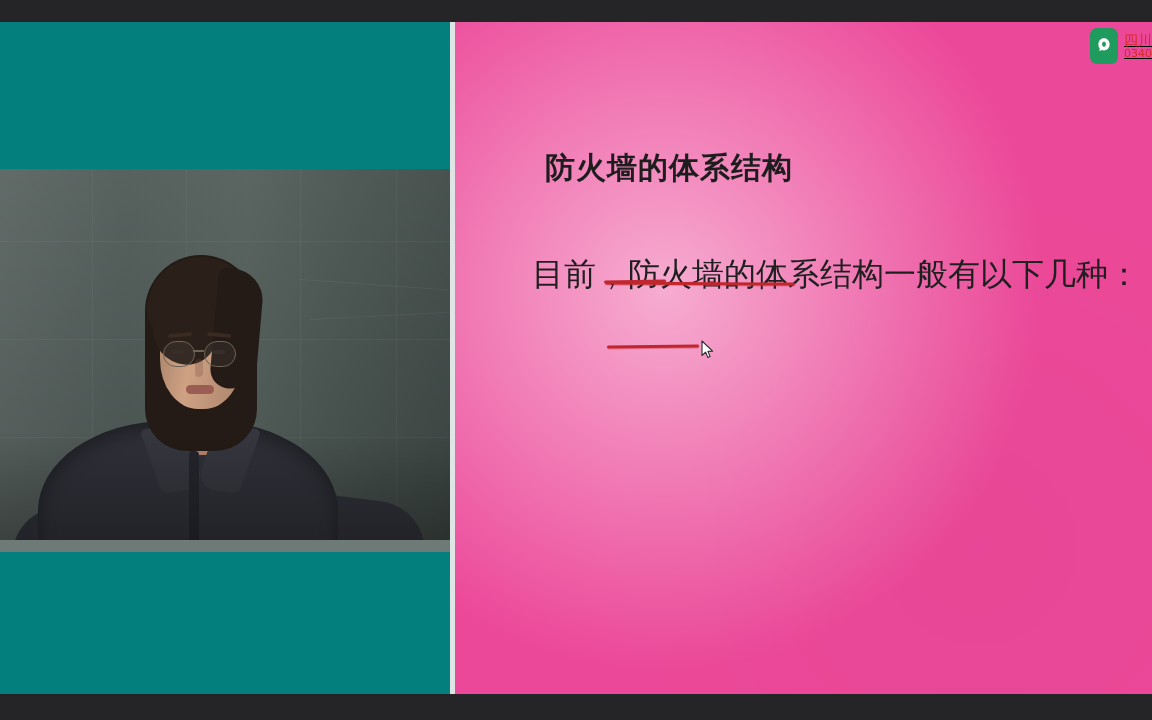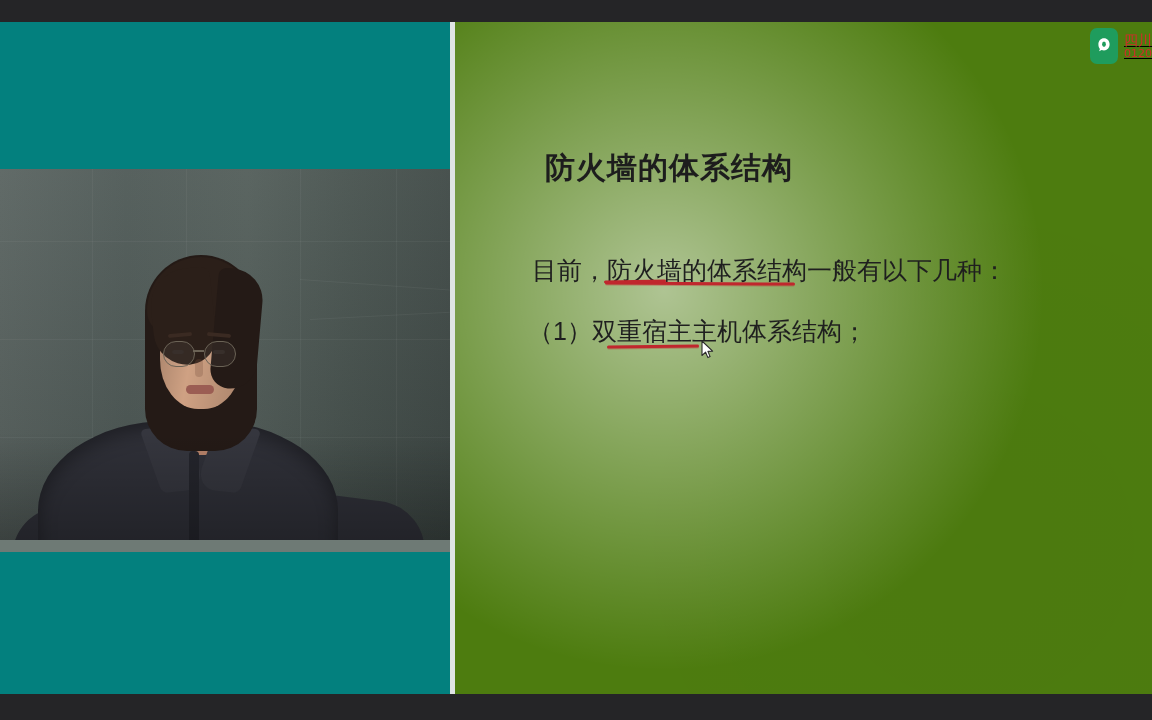--- a/index.html
+++ b/index.html
@@ -223,21 +223,21 @@
     left: 0; bottom: 0;
     width: 450px; height: 12px;
     background: #6e7a75;
   }
 
   
   .slide {
     position: absolute;
     left: 455px; top: 22px;
     width: 697px; height: 672px;
-    background: #4d7c0f;
+    background: #ec4899;
   }
   .slide-texture {
     position: absolute;
     inset: 0;
     background:
       radial-gradient(circle at 30% 40%, rgba(255,255,255,0.55) 0%, rgba(255,255,255,0) 60%),
       radial-gradient(circle at 75% 78%, rgba(0,0,0,0.018) 0%, rgba(0,0,0,0) 55%);
     pointer-events: none;
   }
 
@@ -252,22 +252,22 @@
     white-space: nowrap;
   }
 
   .body-block {
     position: absolute;
     left: 77px; top: 236px;
     width: 560px;
   }
   .body-line {
     position: relative;
-    font-family: Liberation Sans, sans-serif;
-    font-size: 25px;
+    font-family: Liberation Serif, serif;
+    font-size: 32px;
     color: #1f1f1f;
     line-height: 1;
     white-space: nowrap;
   }
   .line-1 { margin-left: 0px;  margin-bottom: 36px; }
   .line-2 { margin-left: -4px; margin-bottom: 36px; }
   .line-3 { margin-left: -4px; margin-bottom: 36px; }
   .line-4 { margin-left: -4px; }
 
   
@@ -394,38 +394,37 @@
     <div class="desk"></div>
   </div>
 
   <div class="slide">
     <div class="slide-texture"></div>
 
     <div class="slide-title">防火墙的体系结构</div>
 
     <div class="body-block">
       <div class="body-line line-1">目前，防火墙的体系结构一般有以下几种：</div>
-      <div class="body-line line-2">（1）双重宿主主机体系结构；</div>
     </div>
   </div>
 
   <div class="ink ink-1"></div>
   <div class="ink ink-1b"></div>
   <div class="ink ink-2"></div>
 
   <div class="watermark">
     <div class="wm-logo">
       <svg width="16" height="20" viewBox="0 0 16 20" aria-hidden="true">
         <path d="M8 2.2c3.2 0 5.6 2.5 5.6 6.1 0 3.6-2.4 6.1-5.6 6.1-0.9 0-1.7-0.2-2.4-0.5l-2.5 1.4 0.8-2.3c-1-1.1-1.5-2.6-1.5-4.7C2.4 4.7 4.8 2.2 8 2.2z" fill="#ffffff"></path>
         <ellipse cx="8" cy="8.3" rx="1.9" ry="2.7" fill="#1f9c5d"></ellipse>
       </svg>
     </div>
     <div class="wm-text">
       <div class="wm-name">四川</div>
-      <div class="wm-phone">0120</div>
+      <div class="wm-phone">0340</div>
     </div>
   </div>
 
   <div class="cursor">
     <svg width="14" height="20" viewBox="0 0 14 20" aria-hidden="true">
       <path d="M1 1 L1 15.5 L4.6 12.2 L6.9 17.6 L9.1 16.6 L6.9 11.4 L11.6 11.2 Z" fill="#ffffff" stroke="#2b2b2b" stroke-width="1.1" stroke-linejoin="round"></path>
     </svg>
   </div>
 
 </div>

